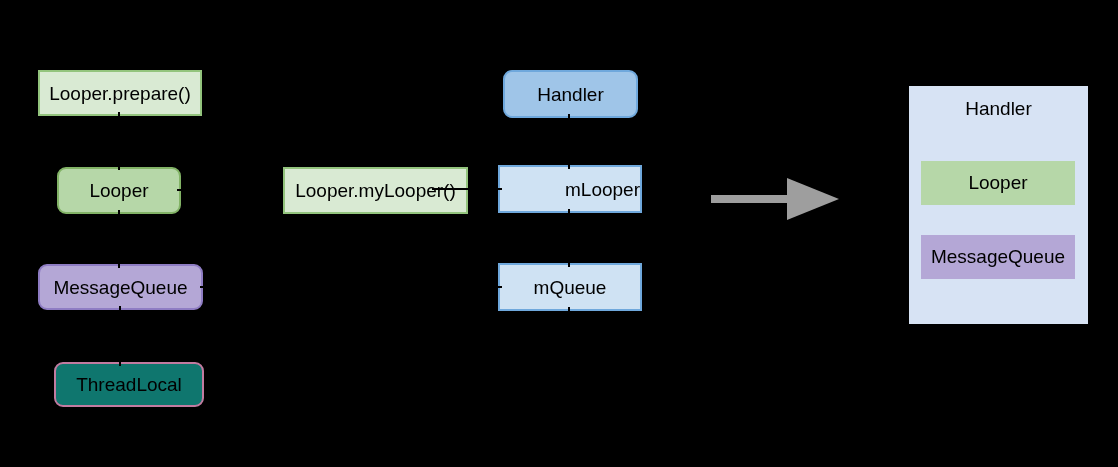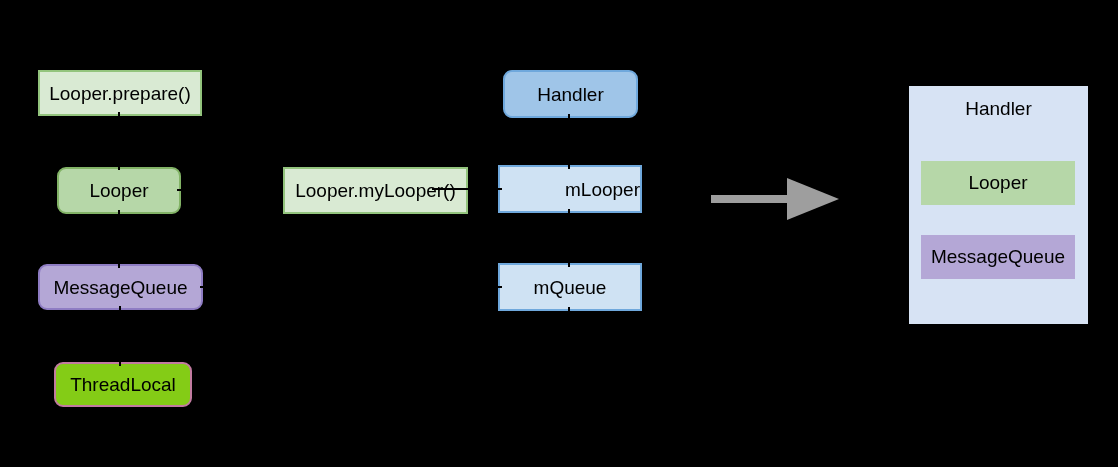--- a/index.html
+++ b/index.html
@@ -76,21 +76,21 @@
   </div>
 
   <div class="node rounded" style="left: 57px; top: 167px; width: 124px; height: 47px; background: rgb(182, 215, 168); border-color: rgb(130, 179, 102);">
     <span>Looper</span>
   </div>
 
   <div class="node rounded" style="left: 38px; top: 264px; width: 165px; height: 46px; background: rgb(180, 167, 214); border-color: rgb(142, 124, 195);">
     <span>MessageQueue</span>
   </div>
 
-  <div class="node rounded" style="left: 54px; top: 362px; width: 138px; height: 45px; background: #84cc16; border-color: rgb(194, 123, 160);">
+  <div class="node rounded" style="left: 54px; top: 362px; width: 150px; height: 45px; background: #0f766e; border-color: rgb(194, 123, 160);">
     <span>ThreadLocal</span>
   </div>
 
   <div class="node" style="left: 251px; top: 167px; width: 185px; height: 47px; background: rgb(217, 234, 211); border-color: rgb(147, 196, 125); margin-left: 32px;">
     <span>Looper.myLooper()</span>
   </div>
 
   <div class="node rounded" style="left: 503px; top: 70px; width: 135px; height: 48px; background: rgb(159, 197, 232); border-color: rgb(111, 168, 220);">
     <span>Handler</span>
   </div>

